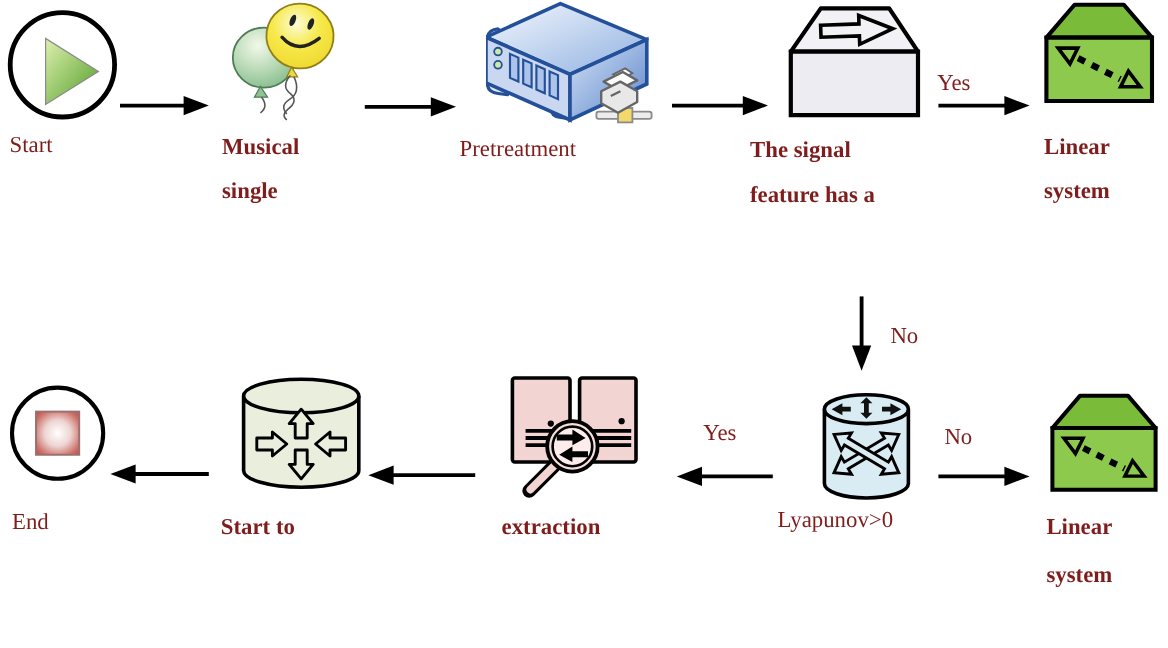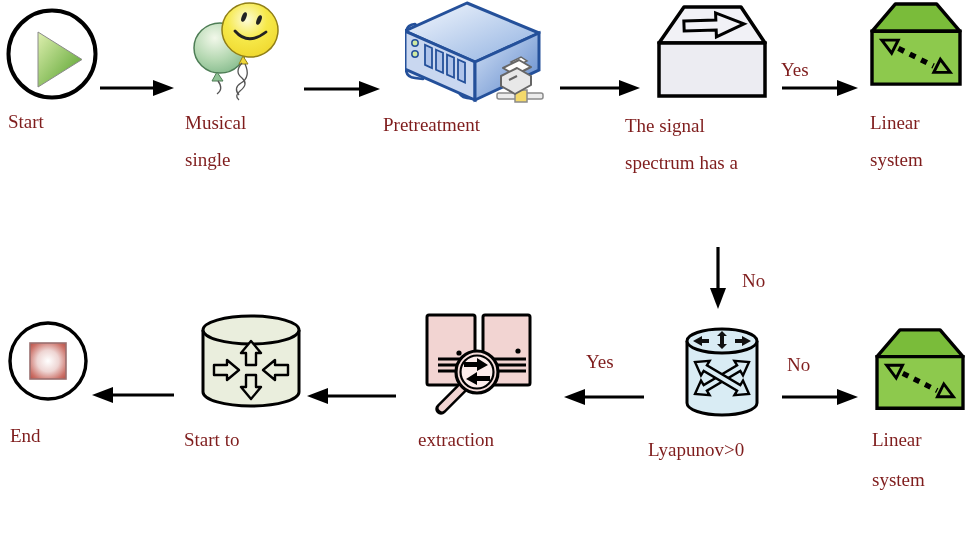--- a/index.html
+++ b/index.html
@@ -3,21 +3,21 @@
 <meta charset="utf-8">
 <style>
   html,body{margin:0;padding:0;background:#fff;}
   .stage{position:relative;width:973px;height:540px;background:#fff;
          font-family:"Liberation Serif",serif;overflow:hidden;}
   .icon{position:absolute;}
   .icon svg{display:block;width:100%;height:100%;}
   .lbl{position:absolute;text-align:left;font-size:19px;line-height:37px;
        color:#7f1d1d;white-space:nowrap;}
   .lh40{line-height:40px;}
-  .ln{display:block;}
+  .ln{display:block;font-weight:bold;}
   #arrows{position:absolute;left:0;top:0;width:973px;height:540px;}
   #arrows line{stroke:#000;stroke-width:3.2;}
   #arrows polygon{fill:#000;}
 </style>
 </head>
 <body>
 
 <div class="stage">
 
   <svg id="arrows" viewBox="0 0 973 540">
@@ -226,29 +226,29 @@
 
   <div class="lbl" style="left:185px;top:104px;width:116px">
     <span class="ln">Musical</span>
     <span class="ln">single</span>
   </div>
 
   <div class="lbl" style="left:383px;top:106px;width:186px">Pretreatment</div>
 
   <div class="lbl" style="left:625px;top:107px;width:176px">
     <span class="ln">The signal</span>
-    <span class="ln">spectrum has a</span>
+    <span class="ln">feature has a</span>
   </div>
 
   <div class="lbl" style="left:870px;top:104px;width:94px">
     <span class="ln">Linear</span>
     <span class="ln">system</span>
   </div>
 
-  <div class="lbl" style="left:648px;top:431px;width:166px">Lyapunov&gt;0</div>
+  <div class="lbl" style="left:648px;top:415px;width:166px">Lyapunov&gt;0</div>
 
   <div class="lbl lh40" style="left:872px;top:420px;width:96px">
     <span class="ln">Linear</span>
     <span class="ln">system</span>
   </div>
 
   <div class="lbl lh40" style="left:418px;top:420px;width:132px">
     <span class="ln">extraction</span>
   </div>
 

